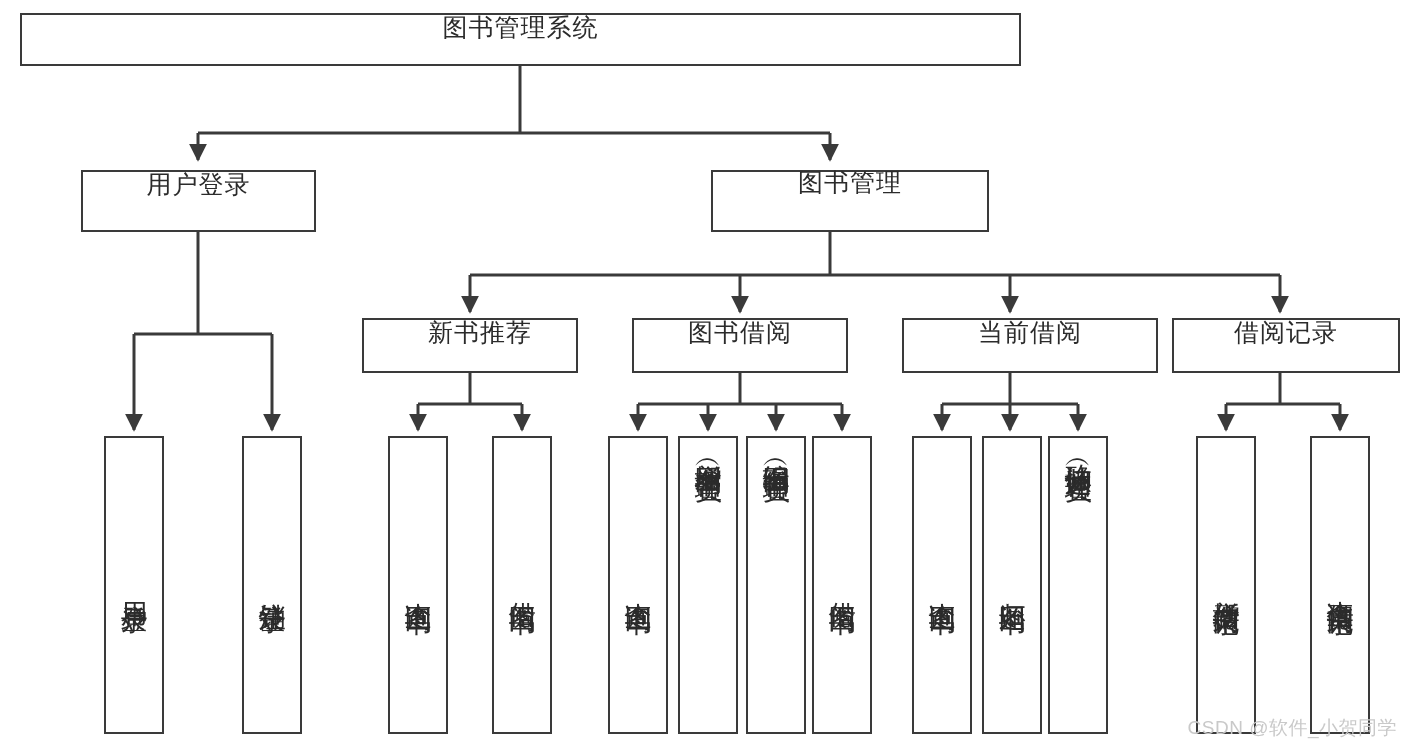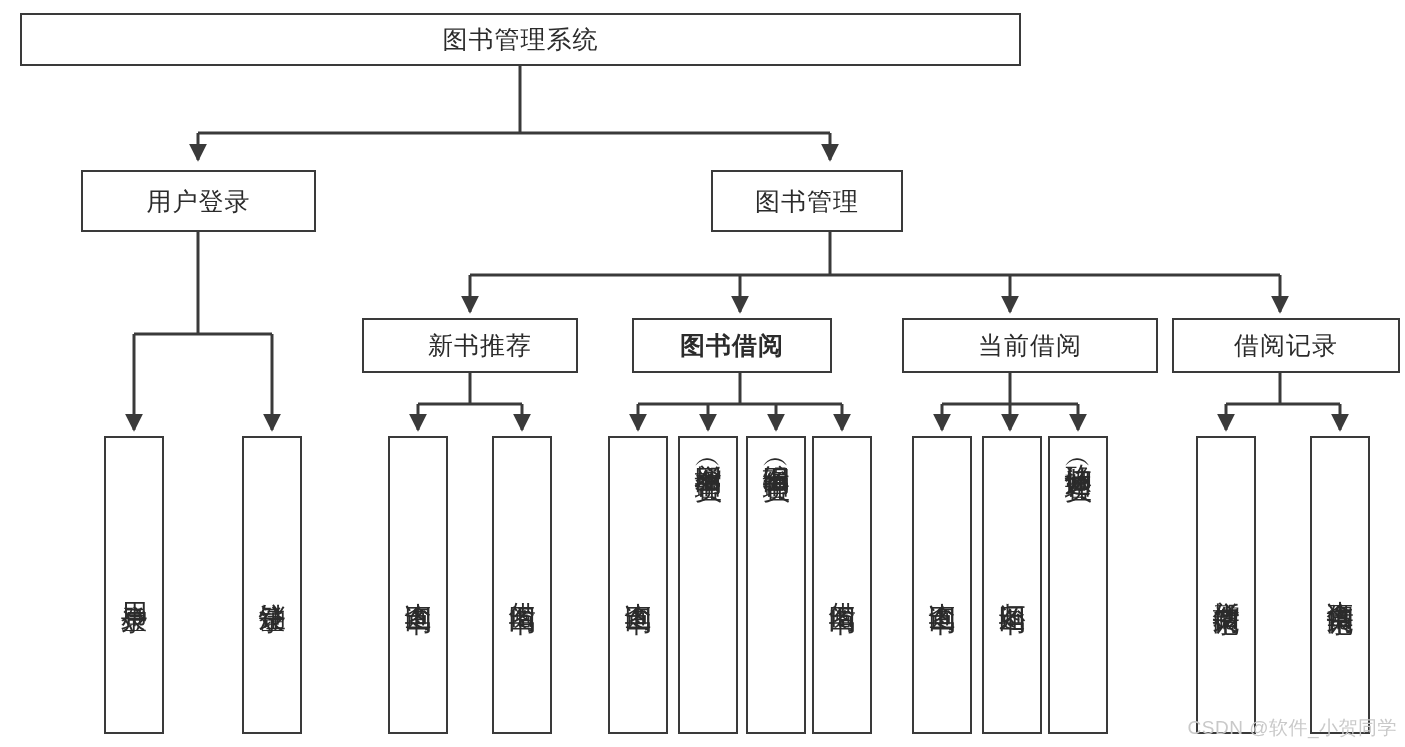--- a/index.html
+++ b/index.html
@@ -6,21 +6,21 @@
   body{
     width:1405px;height:747px;background:#ffffff;
     font-family:"Liberation Sans","DejaVu Sans",sans-serif;
     overflow:hidden;position:relative;
   }
   #stage{position:absolute;left:0;top:0;width:1405px;height:747px;}
   svg#wires{position:absolute;left:0;top:0;width:1405px;height:747px;}
   .node{
     position:absolute;box-sizing:border-box;
     border:2.5px solid #3a3a3a;background:#ffffff;
-    display:flex;align-items:center;justify-content:center;
+    display:flex;justify-content:center;
     color:#2b2b2b;
   }
   .node .lbl{
     display:block;text-align:center;white-space:pre;line-height:1.0;
   }
   .h-node .lbl{font-size:25px;letter-spacing:1px;}
   .root .lbl{font-size:25px;}
   .v-node{align-items:flex-start;padding-top:4px;}
   .v-node .lbl{
     writing-mode:vertical-rl;text-orientation:upright;
@@ -90,28 +90,28 @@
     </g>
   </svg>
 
   <div class="node h-node root" style="left:20px;top:13px;width:1001px;height:53px;">
     <span class="lbl">图书管理系统</span>
   </div>
 
   <div class="node h-node" style="left:81px;top:170px;width:235px;height:62px;">
     <span class="lbl">用户登录</span>
   </div>
-  <div class="node h-node" style="left:711px;top:170px;width:192px;height:62px;">
+  <div class="node h-node" style="left:711px;top:170px;width:278px;height:62px;font-family:Liberation Mono, monospace;">
     <span class="lbl">图书管理</span>
   </div>
 
   <div class="node h-node" style="left:362px;top:318px;width:216px;height:55px;padding-left:20px;">
     <span class="lbl">新书推荐</span>
   </div>
-  <div class="node h-node" style="left:632px;top:318px;width:200px;height:55px;font-weight:bold;">
+  <div class="node h-node" style="left:632px;top:318px;width:216px;height:55px;">
     <span class="lbl">图书借阅</span>
   </div>
   <div class="node h-node" style="left:902px;top:318px;width:256px;height:55px;">
     <span class="lbl">当前借阅</span>
   </div>
   <div class="node h-node" style="left:1172px;top:318px;width:228px;height:55px;">
     <span class="lbl">借阅记录</span>
   </div>
 
   <div class="node v-node mid" style="left:104px;top:436px;width:60px;height:298px;">

